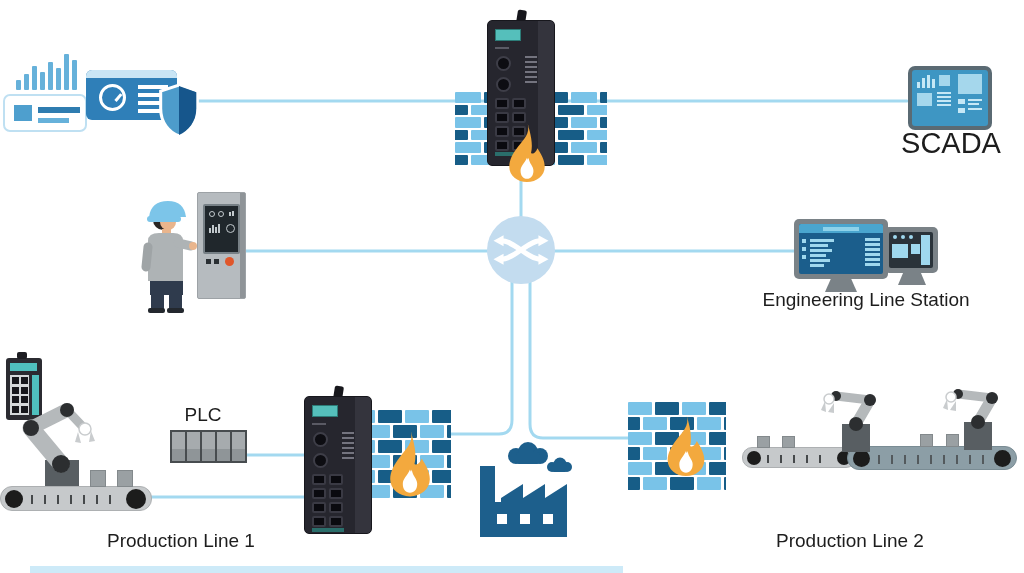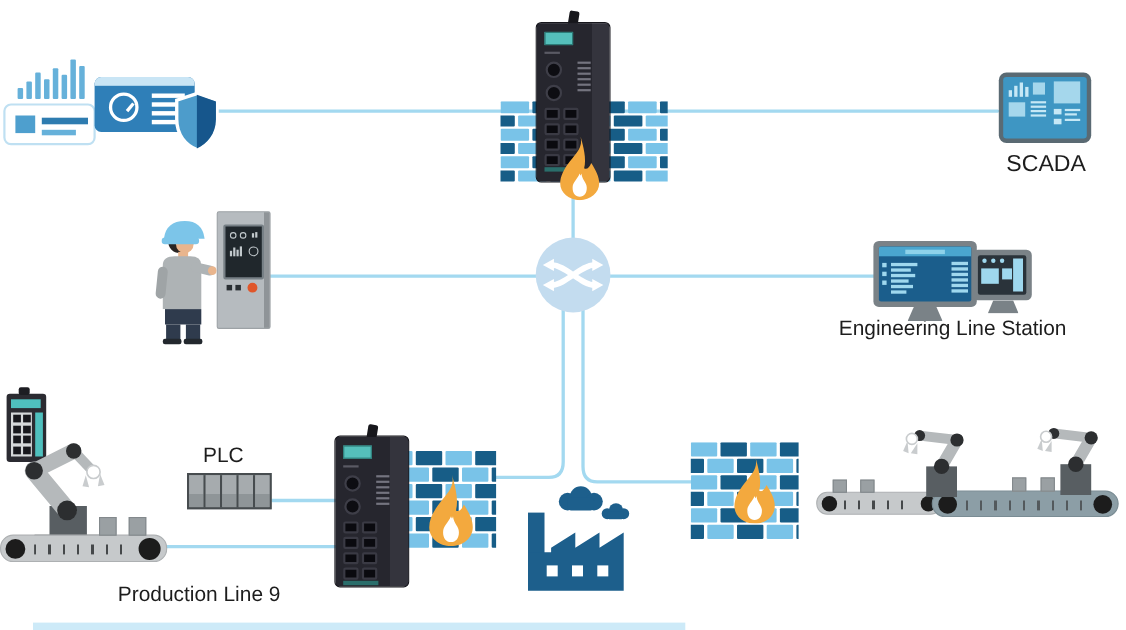--- a/index.html
+++ b/index.html
@@ -237,21 +237,21 @@
       <div class="b" style="left:25px;top:30px;width:14px;height:2px"></div>
       <div class="b" style="left:25px;top:34px;width:14px;height:2px"></div>
       <div class="d" style="left:46px;top:4px;width:24px;height:20px"></div>
       <div class="b" style="left:46px;top:29px;width:7px;height:5px"></div>
       <div class="b" style="left:56px;top:29px;width:14px;height:2px"></div>
       <div class="b" style="left:56px;top:33px;width:11px;height:2px"></div>
       <div class="b" style="left:46px;top:38px;width:7px;height:5px"></div>
       <div class="b" style="left:56px;top:38px;width:14px;height:2px"></div>
     </div>
   </div>
-  <div class="lbl" style="left:951px;top:137px;font-size:21px">SCADA</div>
+  <div class="lbl" style="left:951px;top:127px;font-size:29px">SCADA</div>
 
   <div class="switch-circle">
     <svg width="56" height="44" viewBox="0 0 60 48">
       <path d="M9 14 C22 14 38 34 51 34" fill="none" stroke="#fff" stroke-width="5.5" stroke-linecap="round"></path>
       <path d="M9 34 C22 34 38 14 51 14" fill="none" stroke="#fff" stroke-width="5.5" stroke-linecap="round"></path>
       <polygon points="11,8 0,14 11,20" fill="#fff"></polygon>
       <polygon points="11,28 0,34 11,40" fill="#fff"></polygon>
       <polygon points="49,8 60,14 49,20" fill="#fff"></polygon>
       <polygon points="49,28 60,34 49,40" fill="#fff"></polygon>
     </svg>
@@ -362,21 +362,21 @@
   <div class="box" style="left:90px;top:470px;width:16px;height:17px"></div>
   <div class="box" style="left:117px;top:470px;width:16px;height:17px"></div>
   <div class="lbl" style="left:203px;top:404px;font-size:19px">PLC</div>
   <div class="plc-block">
     <div></div>
       <div></div>
       <div></div>
       <div></div>
       <div></div>
   </div>
-  <div class="lbl" style="left:181px;top:530px;font-size:19px">Production Line 9</div>
+  <div class="lbl" style="left:181px;top:530px;font-size:19px">Production Line 1</div>
 
   <div class="brickwall" style="left:351px;top:410px;width:100px;height:92px">
       <div class="brick" style="left: 0px; top: 0px; width: 24px; height: 13px; background: rgb(121, 195, 232);"></div>
       <div class="brick" style="left: 27px; top: 0px; width: 24px; height: 13px; background: rgb(23, 93, 135);"></div>
       <div class="brick" style="left: 54px; top: 0px; width: 24px; height: 13px; background: rgb(121, 195, 232);"></div>
       <div class="brick" style="left: 81px; top: 0px; width: 24px; height: 13px; background: rgb(23, 93, 135);"></div>
       <div class="brick" style="left: -12px; top: 15px; width: 24px; height: 13px; background: rgb(23, 93, 135);"></div>
       <div class="brick" style="left: 15px; top: 15px; width: 24px; height: 13px; background: rgb(121, 195, 232);"></div>
       <div class="brick" style="left: 42px; top: 15px; width: 24px; height: 13px; background: rgb(23, 93, 135);"></div>
       <div class="brick" style="left: 69px; top: 15px; width: 24px; height: 13px; background: rgb(121, 195, 232);"></div>
@@ -517,14 +517,15 @@
     <rect x="30" y="38" width="28" height="28" fill="#585e62"></rect>
     <line x1="44" y1="38" x2="58" y2="14" stroke="#b5b9bb" stroke-width="11" stroke-linecap="round"></line>
     <line x1="58" y1="14" x2="24" y2="10" stroke="#b5b9bb" stroke-width="9" stroke-linecap="round"></line>
     <circle cx="44" cy="38" r="7" fill="#2c2e30"></circle>
     <circle cx="58" cy="14" r="6" fill="#2c2e30"></circle>
     <circle cx="24" cy="10" r="5" fill="#2c2e30"></circle>
     <path d="M13 15 l-4 9 l5 2 z" fill="#c9ccce"></path>
     <path d="M22 17 l0 10 l-6 -1 z" fill="#c9ccce"></path>
     <circle cx="17" cy="13" r="5" fill="#ffffff" stroke="#c9ccce" stroke-width="1.5"></circle>
   </svg>
+  <div class="lbl" style="left:850px;top:530px;font-size:19px">Production Line 2</div>
 
 </div>
 
 </body></html>

